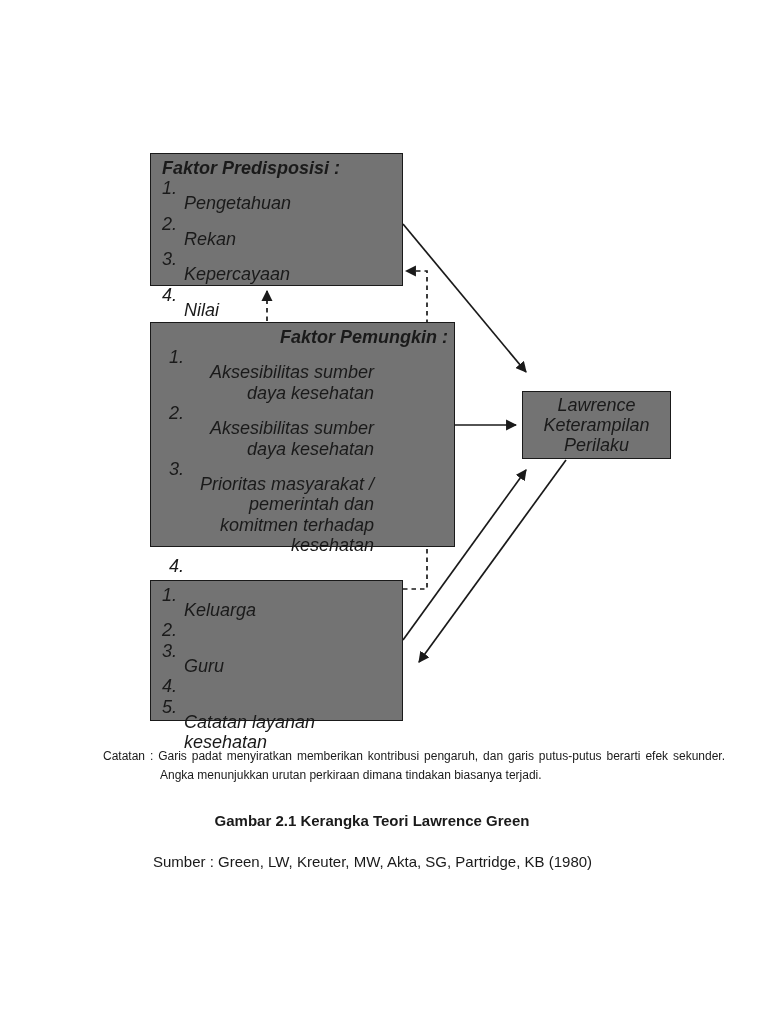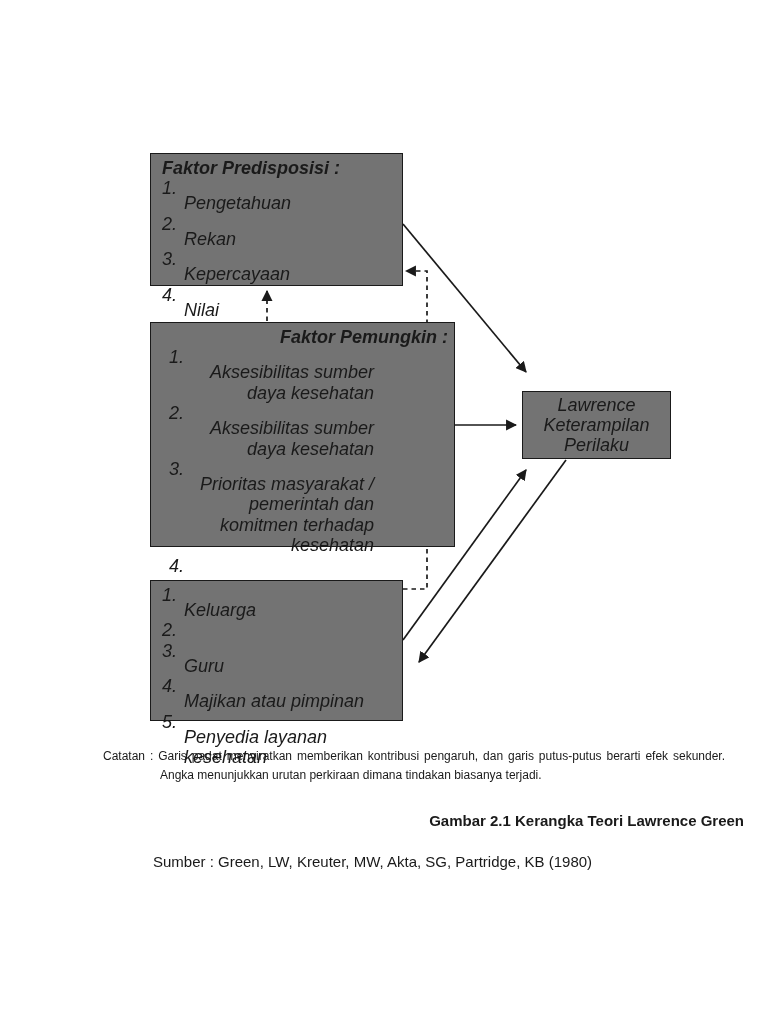--- a/index.html
+++ b/index.html
@@ -63,21 +63,21 @@
     text-align: justify;
     padding-left: 57px;
     text-indent: -57px;
   }
   .caption {
     position: absolute;
     left: 0;
     top: 812px;
     width: 744px;
     margin: 0;
-    text-align: right;
+    text-align: center;
     font-weight: bold;
     font-size: 15px;
   }
   .source {
     position: absolute;
     left: 145px;
     top: 845px;
     margin: 8px;
     font-size: 15px;
   }
@@ -157,25 +157,24 @@
     </div>
     <div class="item">
       <span class="num">2.</span>
     </div>
     <div class="item">
       <span class="num">3.</span>
       <span class="txt">Guru</span>
     </div>
     <div class="item">
       <span class="num">4.</span>
-      <span class="txt">Majikan atau pimpinan</span>
     </div>
     <div class="item">
       <span class="num">5.</span>
-      <span class="txt">Penyedia layanan kesehatan</span>
+      <span class="txt">Catatan layanan kesehatan</span>
     </div>
   </div>
 
   <div class="fbox" id="box-spesifik">
     <div>Lawrence</div>
     <div>Keterampilan</div>
     <div>Perilaku</div>
   </div>
 
   <p class="note"><span>Catatan :</span> <span>Garis padat menyiratkan memberikan kontribusi pengaruh, dan garis putus-putus berarti efek sekunder. Angka menunjukkan urutan perkiraan dimana tindakan biasanya terjadi.</span></p>

